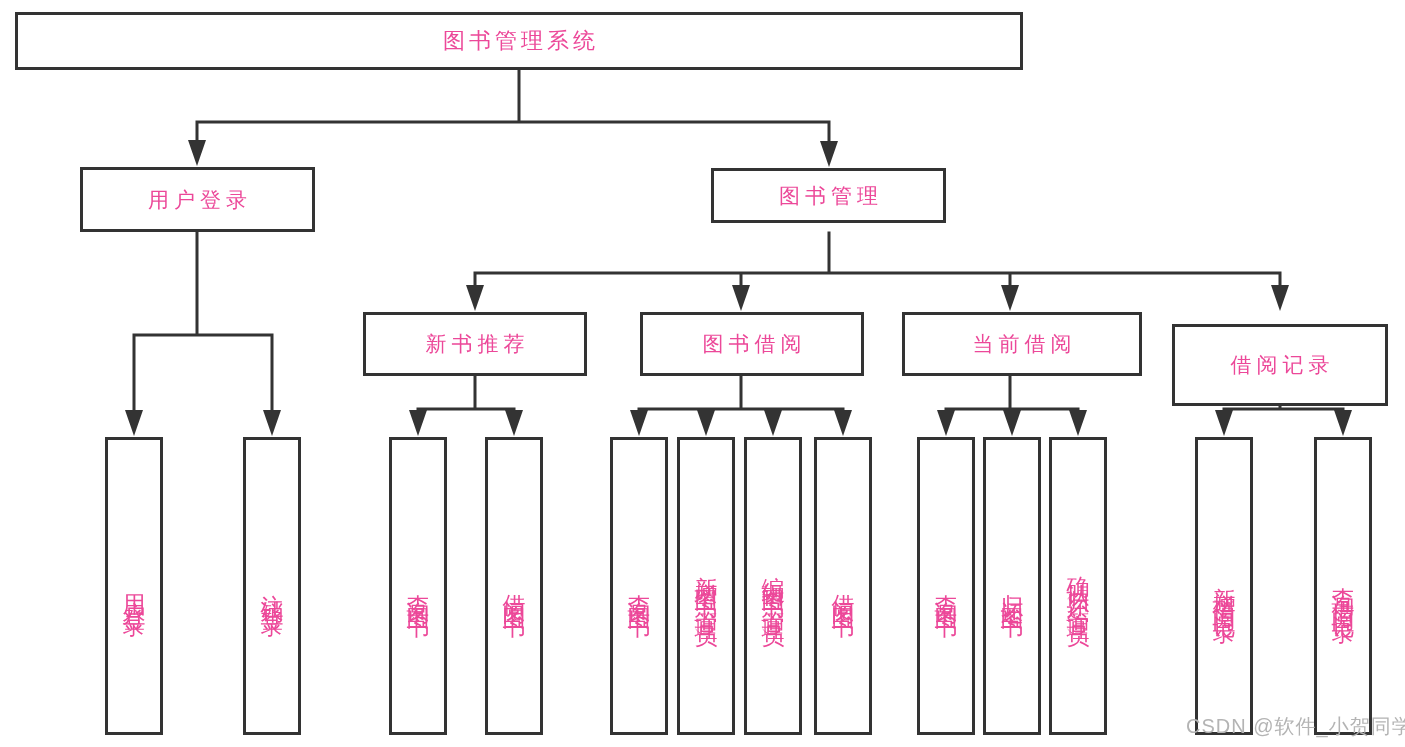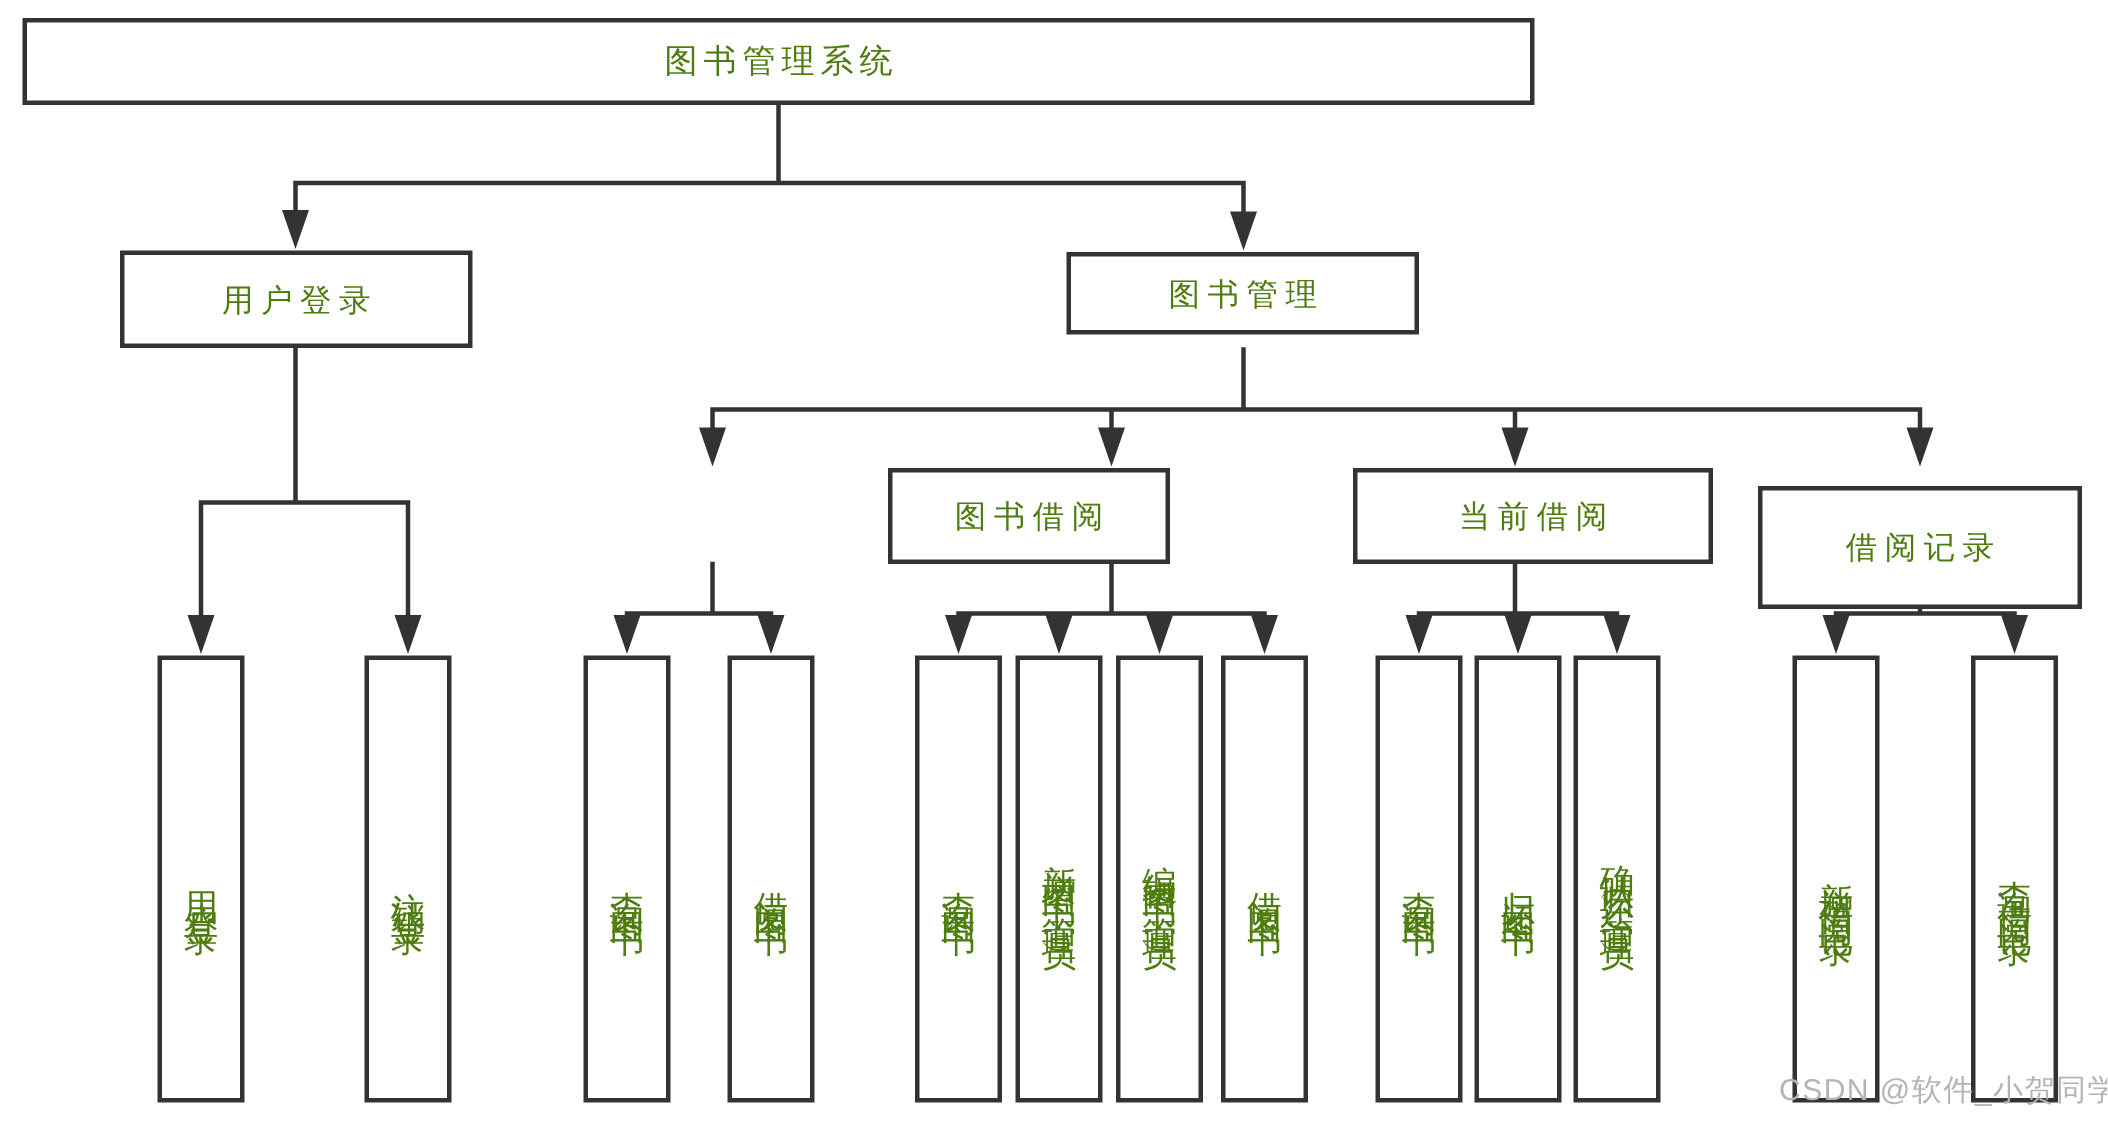--- a/index.html
+++ b/index.html
@@ -19,21 +19,21 @@
     position: absolute;
     left: 0; top: 0;
     width: 1405px; height: 747px;
     pointer-events: none;
   }
   .box {
     position: absolute;
     box-sizing: border-box;
     background: #ffffff;
     border: 3px solid #333333;
-    color: #4d7c0f;
+    color: #ec4899;
     display: flex;
     align-items: center;
     justify-content: center;
   }
   .h-box span {
     font-size: 21px;
     letter-spacing: 5px;
     margin-right: -5px;
     white-space: nowrap;
   }
@@ -110,21 +110,24 @@
     <span>图书管理系统</span>
   </div>
 
   <div class="box h-box" style="left:80px; top:167px; width:235px; height:65px;">
     <span>用户登录</span>
   </div>
   <div class="box h-box" style="left:711px; top:168px; width:235px; height:55px;">
     <span>图书管理</span>
   </div>
 
-  <div class="box h-box" style="left:592px; top:312px; width:188px; height:64px;">
+  <div class="box h-box" style="left:363px; top:312px; width:224px; height:64px;">
+    <span>新书推荐</span>
+  </div>
+  <div class="box h-box" style="left:640px; top:312px; width:224px; height:64px;">
     <span>图书借阅</span>
   </div>
   <div class="box h-box" style="left:902px; top:312px; width:240px; height:64px;">
     <span>当前借阅</span>
   </div>
   <div class="box h-box" style="left:1172px; top:324px; width:216px; height:82px;">
     <span>借阅记录</span>
   </div>
 
   <div class="box v-box" style="left:105px; top:437px; width:58px; height:298px;">

